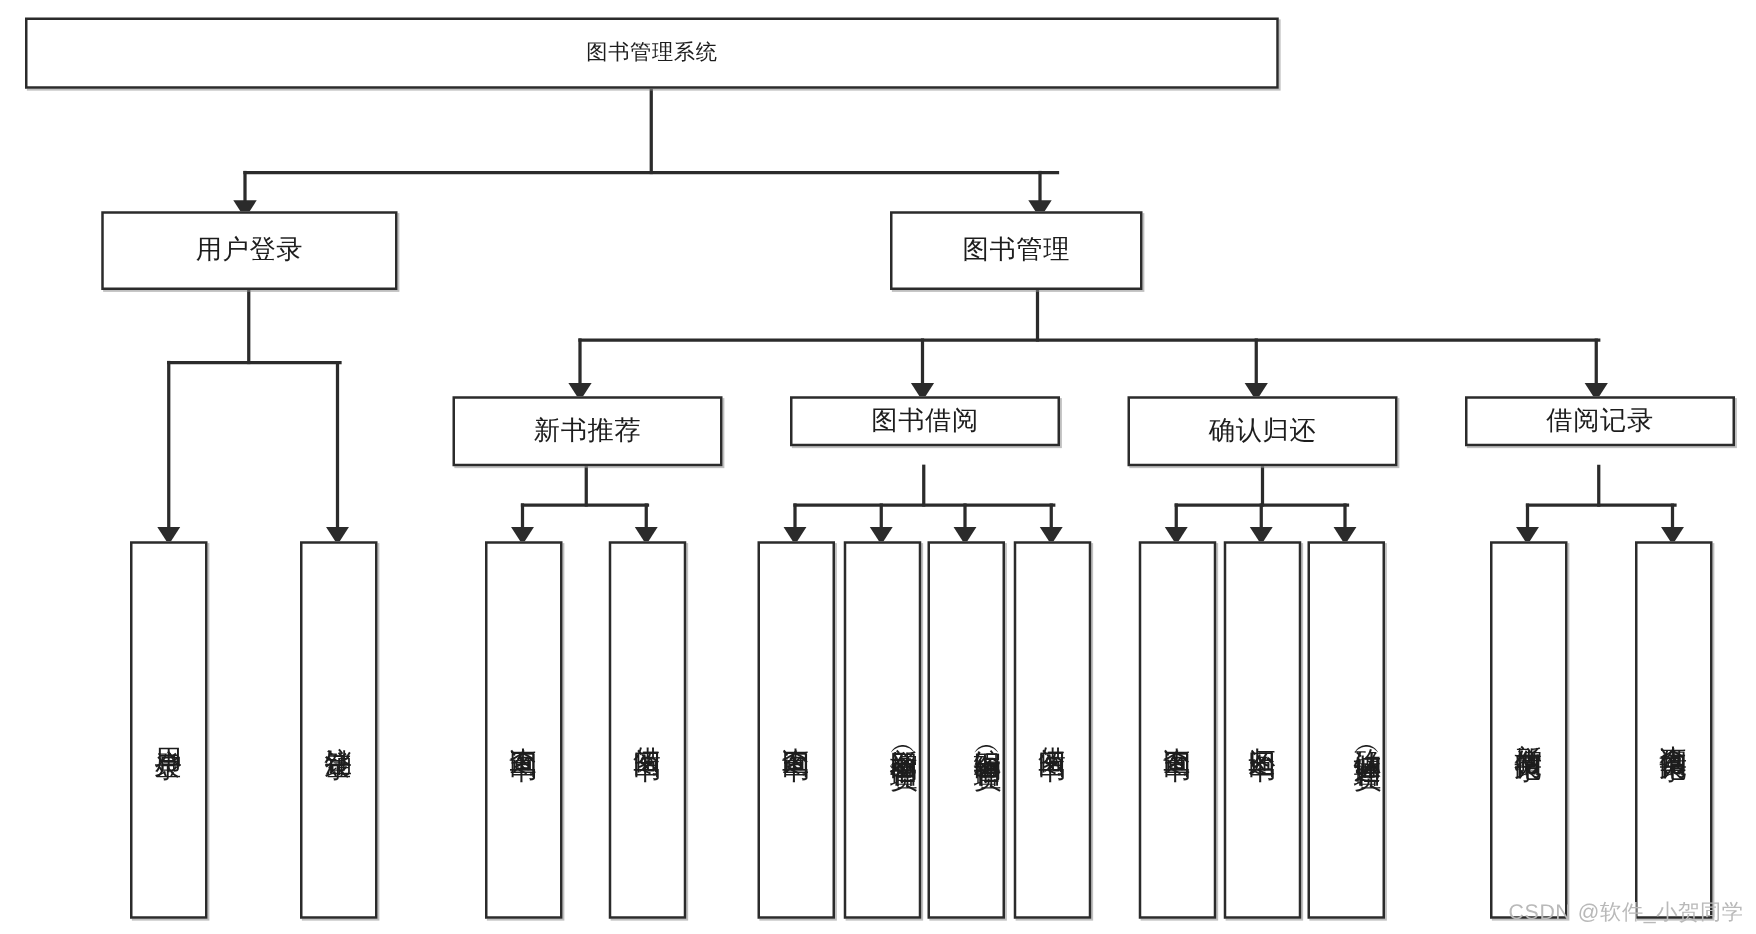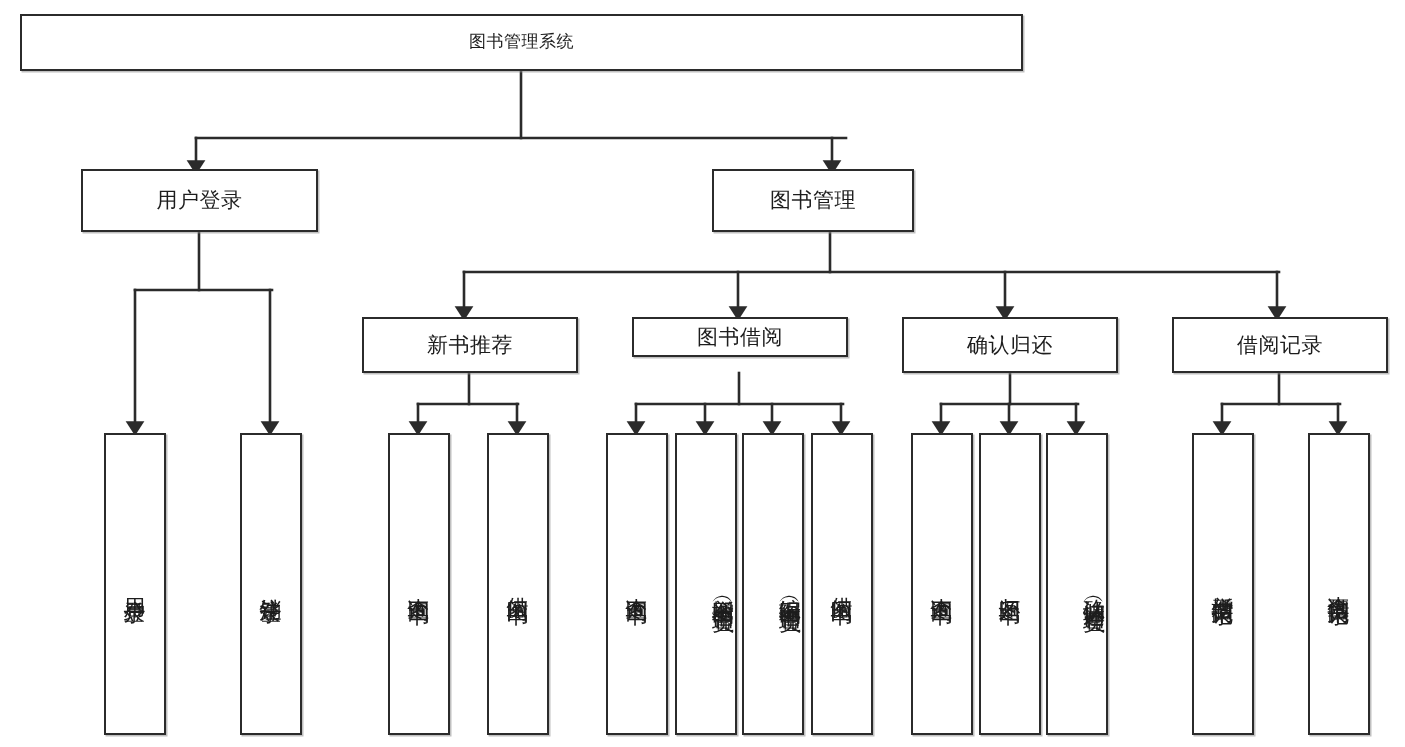--- a/index.html
+++ b/index.html
@@ -156,21 +156,21 @@
   </div>
 
   <div class="node horiz" style="left:632px; top:317px; width:216px; height:40px;">
     <span class="node-label">图书借阅</span>
   </div>
 
   <div class="node horiz" style="left:902px; top:317px; width:216px; height:56px;">
     <span class="node-label">确认归还</span>
   </div>
 
-  <div class="node horiz" style="left:1172px; top:317px; width:216px; height:56px;">
+  <div class="node horiz" style="left:1172px; top:317px; width:216px; height:40px;">
     <span class="node-label">借阅记录</span>
   </div>
 
   <div class="node vert" style="left:104px; top:433px; width:62px; height:302px;">
     <span class="node-label">用户登录</span>
   </div>
   <div class="node vert" style="left:240px; top:433px; width:62px; height:302px;">
     <span class="node-label">注销登录</span>
   </div>
 
@@ -204,14 +204,15 @@
     <span class="node-label">确认归还（管理员）</span>
   </div>
 
   <div class="node vert" style="left:1192px; top:433px; width:62px; height:302px;">
     <span class="node-label">新增借阅记录</span>
   </div>
   <div class="node vert" style="left:1308px; top:433px; width:62px; height:302px;">
     <span class="node-label">查询借阅记录</span>
   </div>
 
+  <div id="watermark">CSDN @软件_小贺同学</div>
 
 </div>
 
 </body></html>

